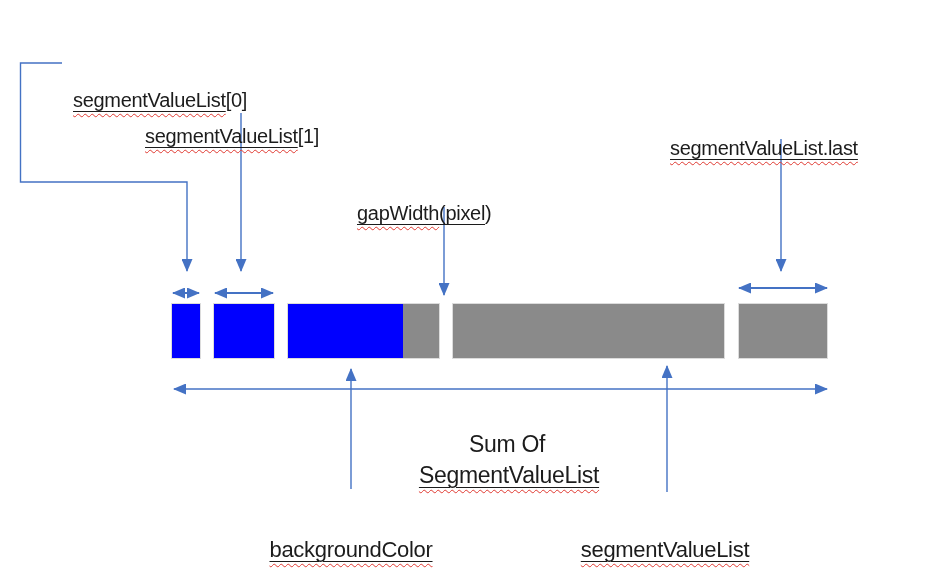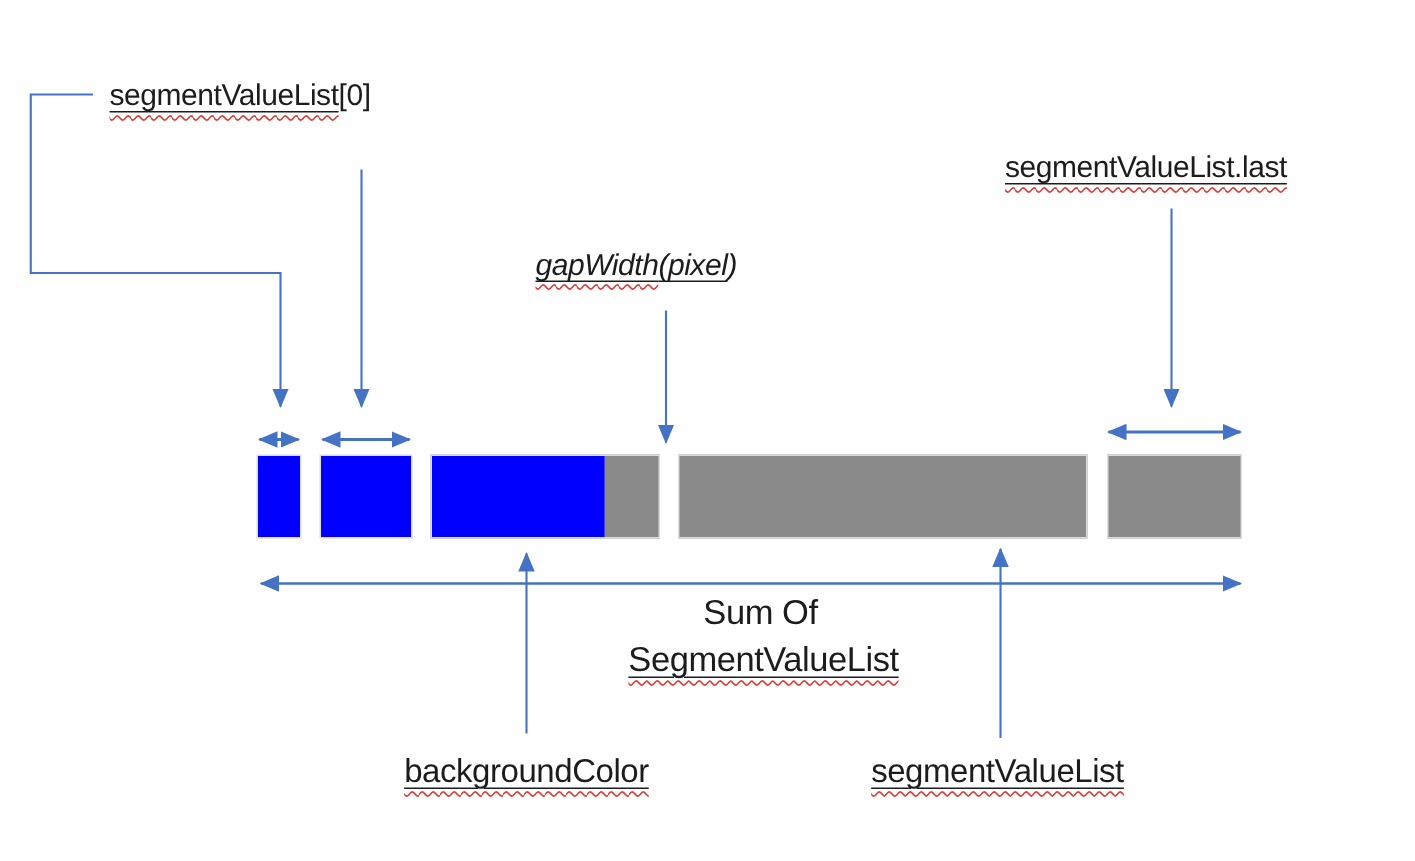--- a/index.html
+++ b/index.html
@@ -16,20 +16,21 @@
     position: absolute;
     left: 0; top: 0;
     width: 943px; height: 574px;
   }
   .label {
     position: absolute;
     white-space: nowrap;
     letter-spacing: -0.3px;
     line-height: 1.25;
     color: var(--text, #1c1c1c);
+    margin-top: 36px;
   }
   .f20 { font-size: 20px; }
   .f22 { font-size: 22px; }
   .f23 { font-size: 23px; }
   .centered { transform: translateX(-50%); }
   .u {
     text-decoration-line: underline;
     text-decoration-style: solid;
     text-decoration-color: var(--text, #1c1c1c);
     text-decoration-thickness: 1.2px;
@@ -102,22 +103,25 @@
       </div>
       <div class="segment" style="left: 738px; top: 303px; width: 90px; height: 56px;">
         <div class="segment-fill" style="width: 0%;"></div>
       </div>
     </div>
 
   <div class="label f20" style="left:73px; top:52px;">
     <span class="u"><span class="spell">segmentValueList</span><span></span></span><span>[0]</span>
   </div>
 
+  <div class="label f20" style="left:145px; top:88px;">
+    <span class="u"><span class="spell">segmentValueList</span><span></span></span><span>[1]</span>
+  </div>
 
-  <div class="label f20" style="left:357px; top:165px;font-style:italic;">
+  <div class="label f20" style="left:357px; top:165px;">
     <span class="u"><span class="spell">gapWidth</span><span>(pixel</span></span><span>)</span>
   </div>
 
   <div class="label f20" style="left:670px; top:100px;">
     <span class="u"><span class="spell">segmentValueList.last</span><span></span></span><span></span>
   </div>
 
   <div class="label f23 centered" style="left:507px; top:394px;">Sum Of</div>
 
   <div class="label f23 centered" style="left:509px; top:425px;">

